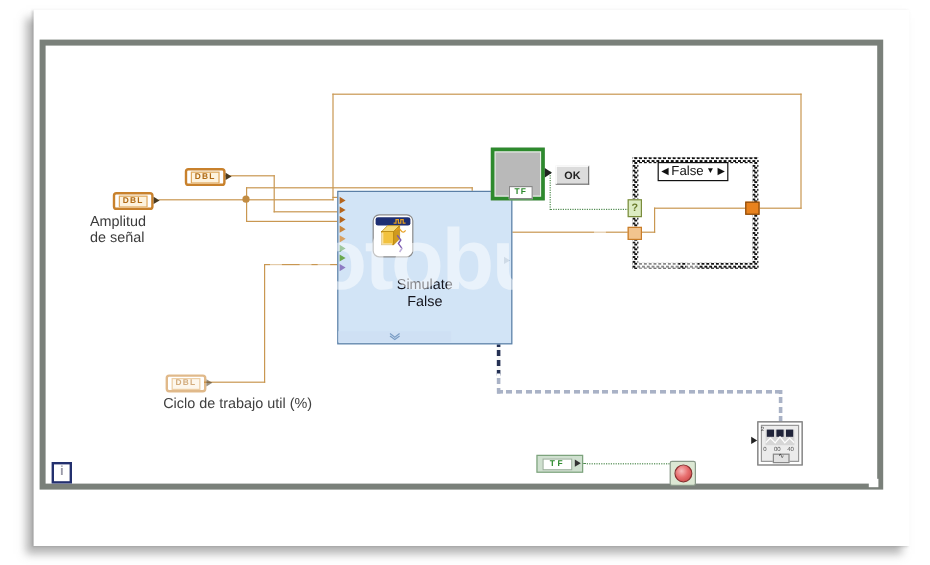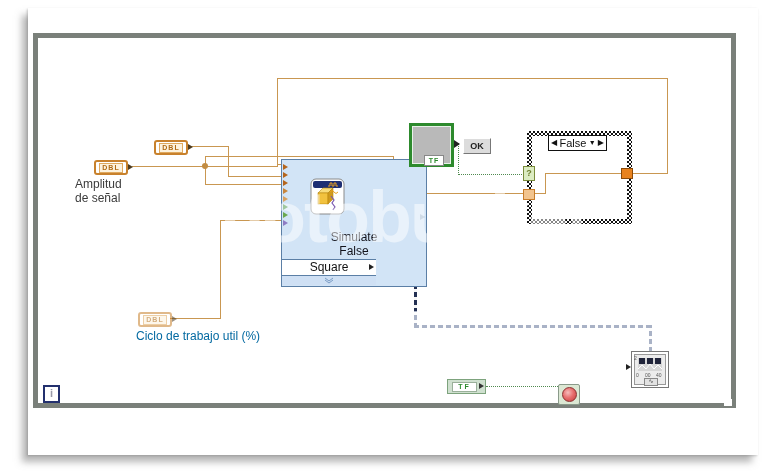--- a/index.html
+++ b/index.html
@@ -17,21 +17,21 @@
   .dotg{position:absolute;z-index:3;}
   .dotg.h{height:0;border-top:1px dotted #4f8a4f;}
   .dotg.v{width:0;border-left:1px dotted #4f8a4f;}
   .dyn{position:absolute;z-index:3;}
   .dyn.hd{height:3px;background:repeating-linear-gradient(90deg,#232f52 0 5px,#f6f6f6 5px 8px);}
   .dyn.vd{width:3px;background:repeating-linear-gradient(0deg,#232f52 0 5px,#f6f6f6 5px 8px);}
   .dyn.hl{height:3px;background:repeating-linear-gradient(90deg,#a9b2c6 0 5px,#fdfdfd 5px 8px);}
   .dyn.vl{width:3px;background:repeating-linear-gradient(0deg,#a9b2c6 0 5px,#fdfdfd 5px 8px);}
   
   .lbl{position:absolute;font-size:12px;line-height:14px;color:#3b3b3b;white-space:nowrap;z-index:6;}
-  .lbl.dim{color:#0369a1;}
+  .lbl.dim{color:#404040;}
   
   .dbl{position:absolute;width:30px;height:11px;border:2px solid #c8812c;border-radius:3px;
        background:#fff;display:flex;align-items:center;justify-content:center;z-index:6;}
   .dbl .tag{font-size:7px;font-weight:bold;letter-spacing:1px;color:#b06a14;background:#fdf2dd;
        border:1px solid #dfa95f;padding:0 2px;line-height:8px;}
   .dbl .arr{position:absolute;right:-7px;top:2px;width:0;height:0;
        border-left:5px solid #4a3a20;border-top:3px solid transparent;border-bottom:3px solid transparent;}
   .dbl.dim{opacity:.55;}
   
   .xvi{position:absolute;left:281px;top:159px;width:96px;height:126px;background:#d2e4f6;
@@ -185,24 +185,20 @@
       <rect x="3" y="3" width="29" height="7" rx="2" fill="#1e2f73"></rect>
       <path d="M18 8 h2 v-3 h2 v3 h2 v-3 h2 v3 h2" stroke="#e8a020" fill="none" stroke-width="1"></path>
       <polygon points="8,15 13,10 23,10 18,15" fill="#f8dc7a" stroke="#b8860b" stroke-width="0.6"></polygon>
       <rect x="8" y="15" width="10" height="11" fill="#f2c23e" stroke="#b8860b" stroke-width="0.6"></rect>
       <polygon points="18,15 23,10 23,21 18,26" fill="#cf9a1e" stroke="#b8860b" stroke-width="0.6"></polygon>
       <path d="M20 14 q2 -3 4 0 q2 3 4 0" stroke="#e8a020" fill="none" stroke-width="1"></path>
       <path d="M21 18 l3 4 l-2 3 l3 4 l-2 3" stroke="#7a5ab0" fill="none" stroke-width="1.2"></path>
     </svg>
     <div class="name" style="top:70px">Simulate</div>
     <div class="name" style="top:84px">False</div>
-    <div class="sig-row">
-      <span>Square</span>
-      <span class="sarr"></span>
-    </div>
     <div class="exp-strip">
       <svg width="12" height="7">
         <polyline points="2,1 6,4 10,1" fill="none" stroke="#7a9cc4" stroke-width="1"></polyline>
         <polyline points="2,3 6,6 10,3" fill="none" stroke="#7a9cc4" stroke-width="1"></polyline>
       </svg>
     </div>
   </div>
 
   <div class="okterm">
     <div class="okbtn">OK</div>

